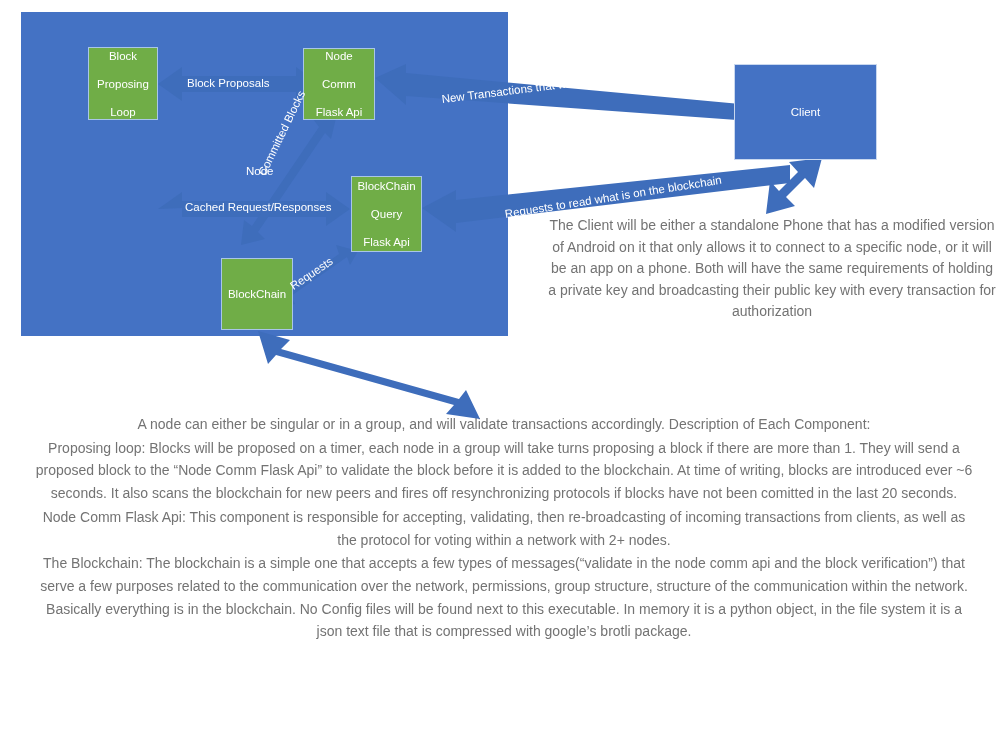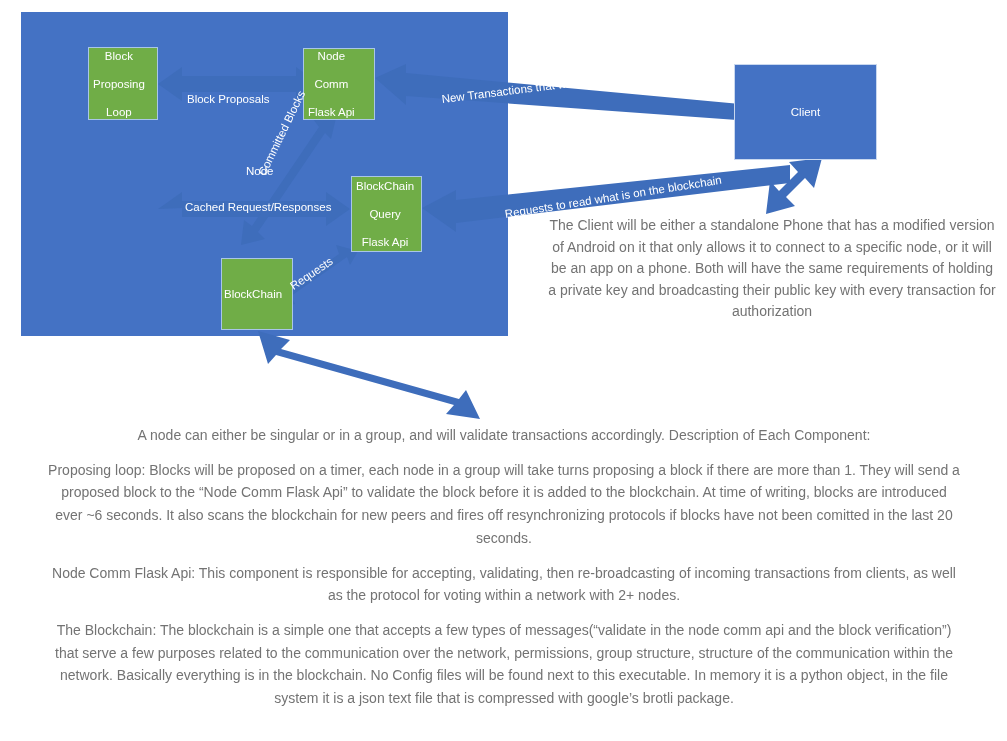--- a/index.html
+++ b/index.html
@@ -35,21 +35,21 @@
 
   
   .gbox {
     position: absolute;
     background: #70AD47;
     border: 1px solid #A9C6E8;
     box-sizing: border-box;
     color: #FFFFFF;
     display: flex;
     align-items: center;
-    justify-content: flex-start;
+    justify-content: center;
     text-align: center;
     font-size: 11.5px;
     line-height: 14px;
     z-index: 6;
   }
   .gbox span { display: block; padding: 0 2px; }
 
   #box-proposing { left: 88px;  top: 47px;  width: 70px;  height: 73px; }
   #box-nodecomm  { left: 303px; top: 48px;  width: 72px;  height: 72px; }
   #box-rocksdb   { left: 88px;  top: 179px; width: 70px;  height: 73px; }
@@ -77,21 +77,21 @@
   
   .alabel {
     position: absolute;
     color: #FFFFFF;
     font-size: 11.5px;
     white-space: nowrap;
     z-index: 9;
     pointer-events: none;
   }
 
-  #lbl-block-proposals   { left: 187px; top: 77px; margin-top: 16px; }
+  #lbl-block-proposals   { left: 187px; top: 77px; }
   #lbl-cached            { left: 176px; top: 201px; margin-left: 9px; }
   #lbl-node              { left: 246px; top: 165px; }
   #lbl-committed         { left: 256px; top: 172px; transform: rotate(-64deg); transform-origin: left top; }
   #lbl-requests          { left: 288px; top: 282px; transform: rotate(-34deg); transform-origin: left top; }
   #lbl-newtx             { left: 441px; top: 93px;  transform: rotate(-7deg); transform-origin: left top; }
   #lbl-reqread           { left: 504px; top: 208px; transform: rotate(-9deg); transform-origin: left top; }
 
   
   .desc {
     position: absolute;
@@ -105,21 +105,21 @@
     left: 546px;
     top: 215px;
     width: 452px;
   }
   #desc-main {
     left: 34px;
     top: 412px;
     width: 940px;
     line-height: 22.7px;
   }
-  #desc-main p { margin: 12px; }
+  #desc-main p { margin: 1px; }
 </style>
 </head>
 <body>
 
 <div id="canvas">
 
   <div class="node-panel"></div>
 
   <svg width="1007" height="741" style="position:absolute;left:0;top:0;z-index:5;">
     <defs></defs>

